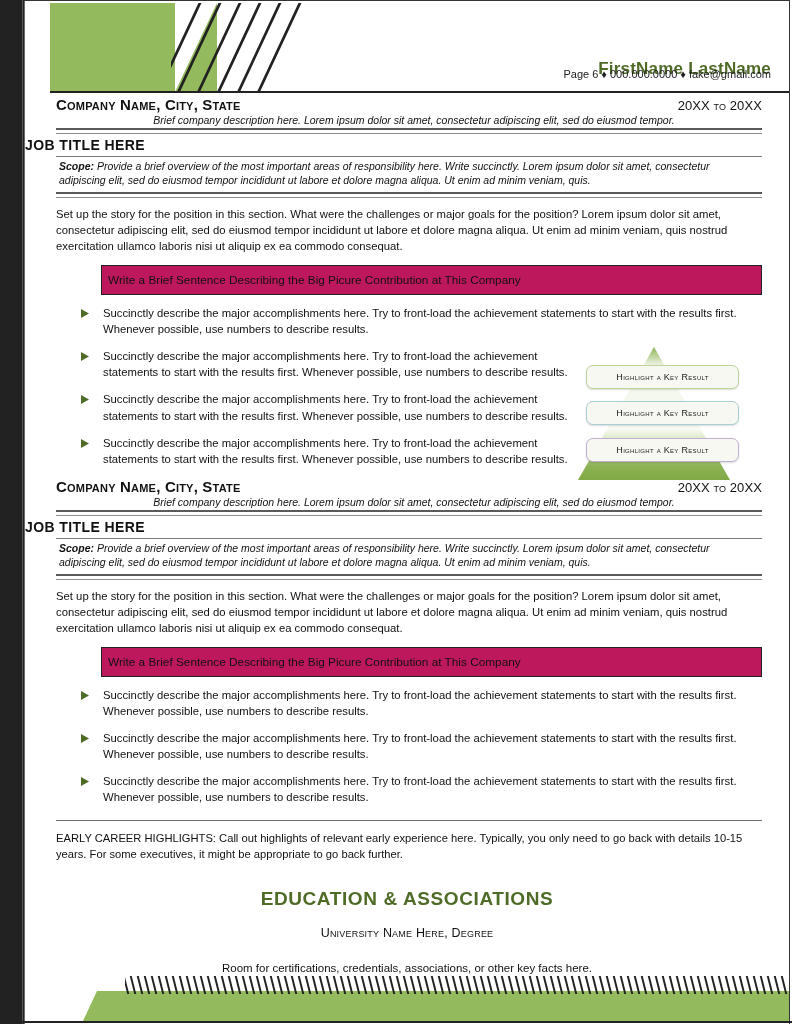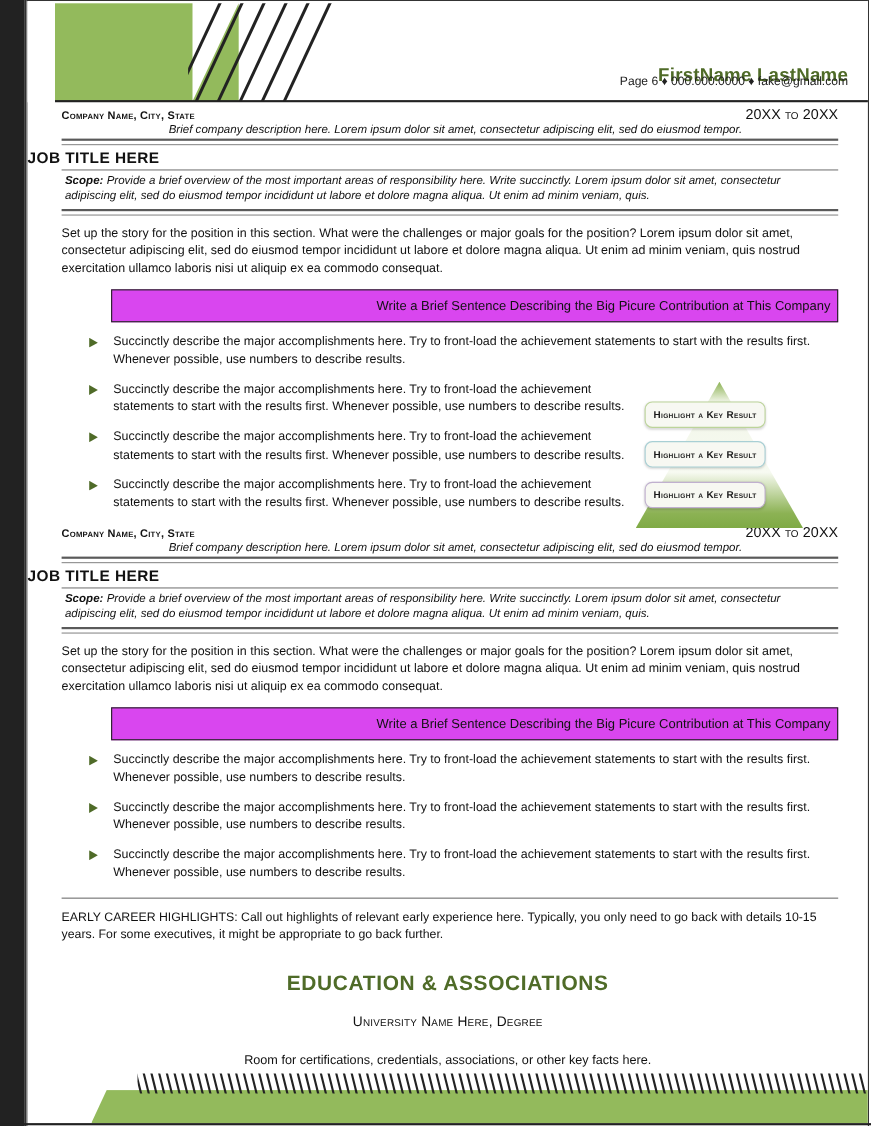--- a/index.html
+++ b/index.html
@@ -50,21 +50,21 @@
   
   .body-area{position:absolute;left:25px;top:96px;width:764px;height:880px;}
 
   
   .job{position:relative;margin:0 0 0 0;}
   .co-row{
     position:relative;display:flex;justify-content:space-between;align-items:baseline;
     padding:0 27px 0 31px;
   }
   .co-name{
-    font-size:10px;font-weight:bold;color:#111;
+    font-size:15px;font-weight:bold;color:#111;
     font-variant:small-caps;letter-spacing:.2px;white-space:nowrap;
   }
   .co-name .city{font-weight:bold;}
   .co-dates{
     font-size:13px;color:#111;font-variant:small-caps;letter-spacing:.1px;white-space:nowrap;
   }
   .co-desc{
     text-align:center;font-style:italic;font-size:10.5px;color:#111;
     padding:1px 27px 2px 41px;
   }
@@ -79,22 +79,22 @@
     padding:3px 30px 4px 34px;font-style:italic;font-size:10.5px;line-height:1.32;color:#111;
     text-align:left;
   }
   .scope b{font-style:italic;font-weight:bold;}
 
   .intro-para{
     padding:8px 30px 0 31px;font-size:11.3px;line-height:1.42;color:#111;text-align:left;
   }
 
   .big-box{
-    margin:11px 27px 0 76px;background:#d946ef;border:1.5px solid #222;
-    text-align:right;font-size:11.8px;color:#111;padding:7px 6px 7px 6px;
+    margin:11px 27px 0 76px;background:#be185d;border:1.5px solid #222;
+    text-align:left;font-size:11.8px;color:#111;padding:7px 6px 7px 6px;
   }
 
   .bullets{margin:10px 0 0 0;padding:0;list-style:none;}
   .bullet{
     position:relative;display:flex;align-items:flex-start;
     margin:0 0 11px 0;padding:0 0 0 0;
   }
   .bullet-marker{
     flex:0 0 auto;width:22px;padding-left:56px;box-sizing:content-box;
     color:#4f6b28;font-size:10px;line-height:1.45;
@@ -106,23 +106,23 @@
   .bullet.narrow .bullet-text{padding-right:205px;}
 
   
   .pyramid{position:absolute;left:570px;top:345px;width:190px;height:140px;}
   .tri-fade{
     position:absolute;left:8px;top:2px;width:152px;height:133px;
     clip-path:polygon(50% 0%, 100% 100%, 0% 100%);
     background:linear-gradient(to bottom,#8cb254 0%, #f2f6e9 14%, #f7faf1 62%, #8cb254 90%, #7faa45 100%);
   }
   .pyr-box{
-    position:absolute;left:16px;width:110px;box-sizing:border-box;
+    position:absolute;left:16px;width:153px;box-sizing:border-box;
     background:#f7f8f2;border-radius:7px;
-    text-align:center;font-size:9px;font-weight:bold;color:#1a1a1a;
+    text-align:center;font-size:9px;font-weight:normal;color:#1a1a1a;
     font-variant:small-caps;letter-spacing:.3px;
     padding:6px 2px 6px 2px;
     box-shadow:0 1px 2px rgba(0,0,0,.14);
   }
   .pyr-box.b1{top:20px;border:1px solid #bcd49a;}
   .pyr-box.b2{top:56px;border:1px solid #a8cfd4;}
   .pyr-box.b3{top:93px;border:1px solid #c0b0cf;}
 
   
   .sep-rule{height:1px;background:#6f6f6f;margin:14px 27px 0 31px;}

